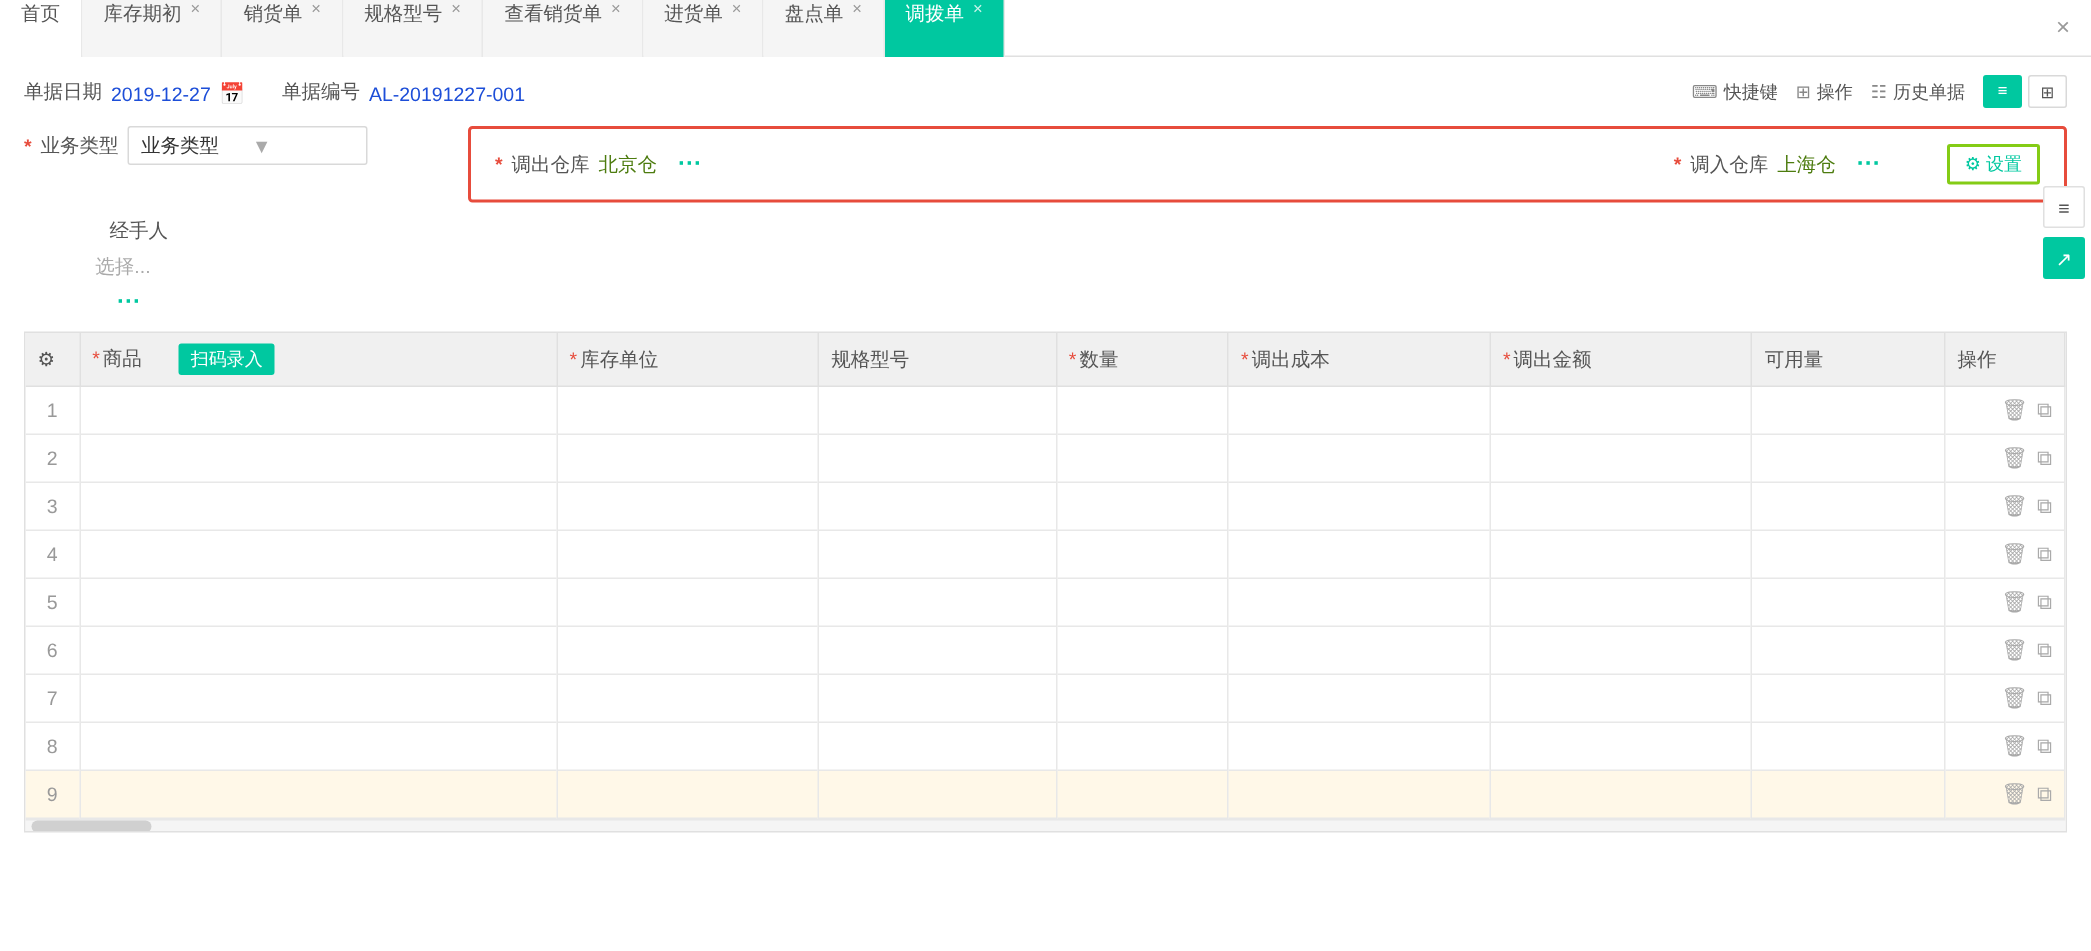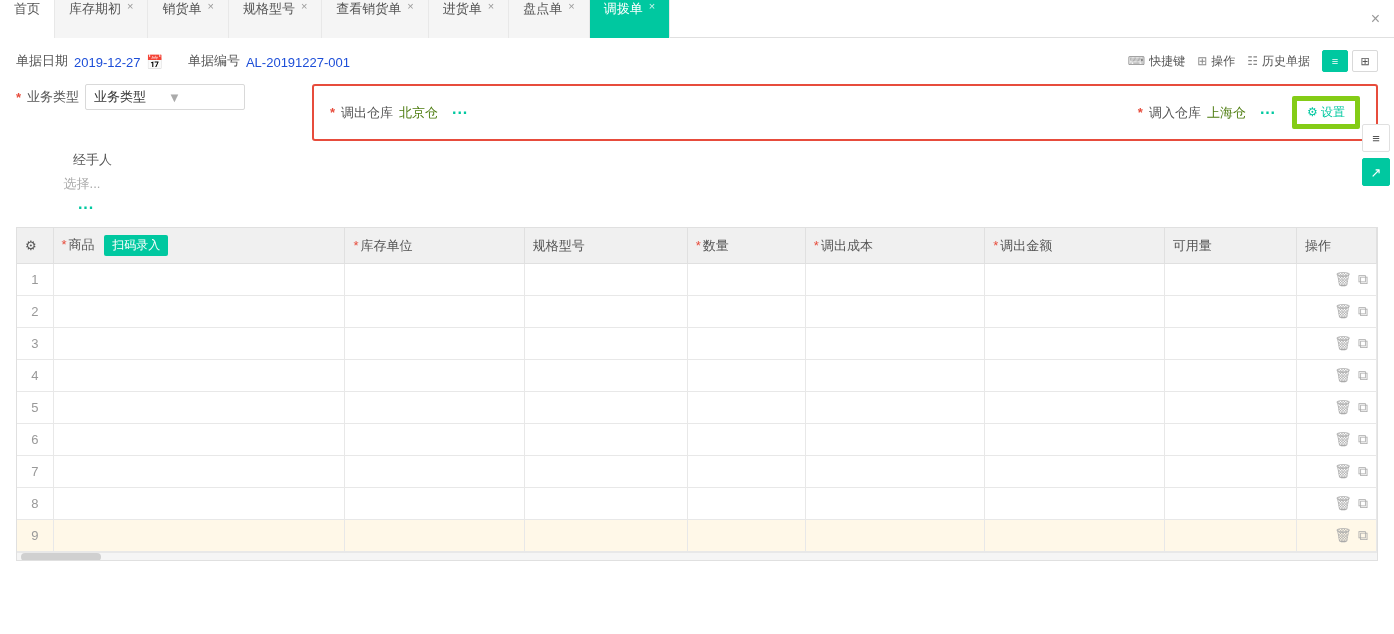--- a/index.html
+++ b/index.html
@@ -99,26 +99,27 @@
       gap: 4px;
       color: #555;
       font-size: 12px;
       cursor: pointer;
     }
     .action-btn .icon {
       color: #888;
     }
     .btn-settings {
       background: #fff;
-      border: 5px solid #84cc16;
+      border: 2px solid #84cc16;
       color: #00c8a0;
       padding: 3px 10px;
       border-radius: 2px;
       cursor: pointer;
       font-size: 12px;
+      margin-left: 28px;
     }
     .toolbar-icons {
       display: flex;
       gap: 4px;
     }
     .toolbar-icon-btn {
       width: 26px;
       height: 22px;
       border: 1px solid #d9d9d9;
       background: #fff;
@@ -267,21 +268,21 @@
       text-align: center;
     }
     .scan-btn {
       background: #00c8a0;
       color: #fff;
       border: none;
       padding: 2px 8px;
       border-radius: 2px;
       font-size: 12px;
       cursor: pointer;
-      margin-left: 6px;
+      margin-left: 21px;
     }
     .op-icons {
       display: flex;
       gap: 6px;
       justify-content: flex-end;
     }
     .op-icon {
       color: #aaa;
       cursor: pointer;
       font-size: 14px;

